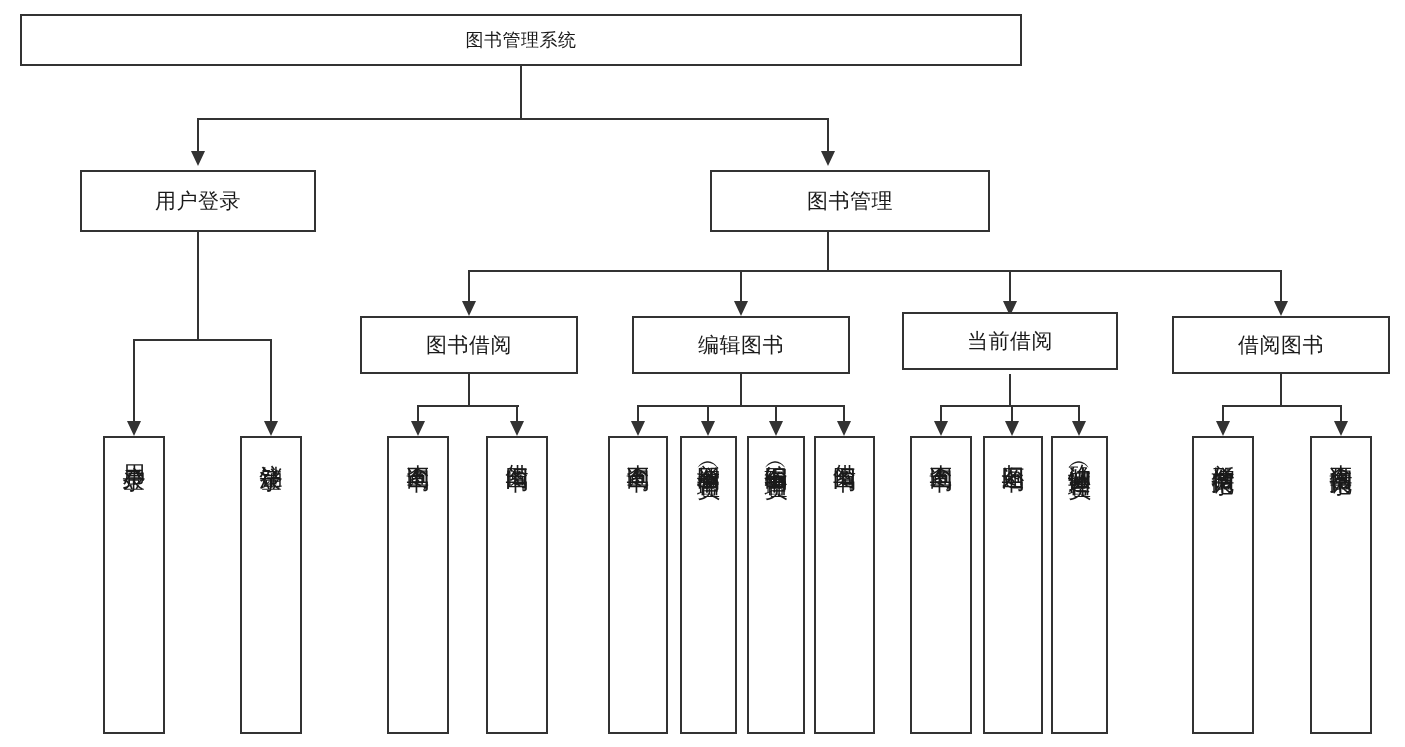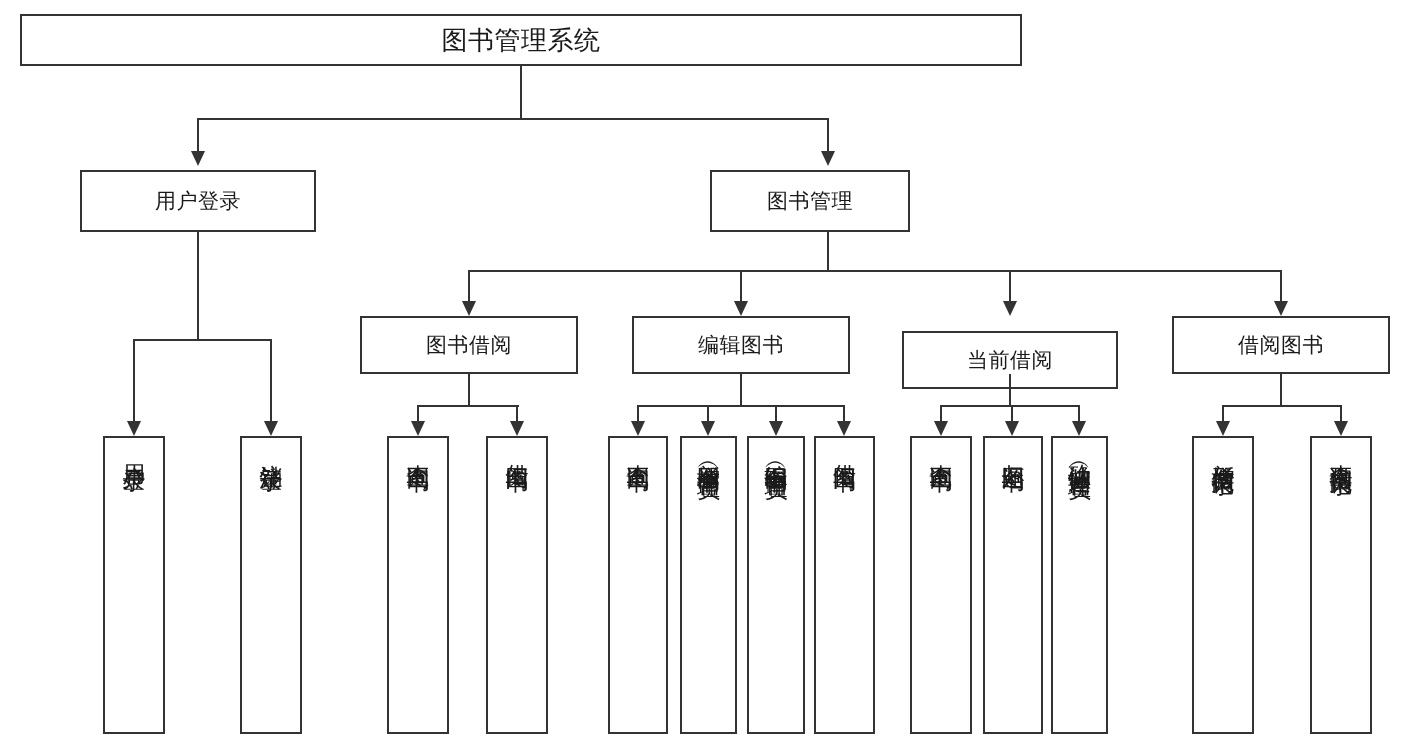--- a/index.html
+++ b/index.html
@@ -35,21 +35,21 @@
     text-align: center;
     line-height: 1.18;
     white-space: nowrap;
   }
   
   .node.horiz .node-label {
     font-size: 21px;
     letter-spacing: 0.5px;
   }
   .node.root .node-label {
-    font-size: 26px;
+    font-size: 18px;
   }
   
   .node.vert {
     align-items: flex-start;
     justify-content: center;
     padding-top: 8px;
   }
   .node.vert .node-label {
     writing-mode: vertical-rl;
     text-orientation: upright;
@@ -95,21 +95,21 @@
   <div class="hline" style="left:197px; top:118px; width:631px; height:2px;"></div>
 
   <div class="vline" style="left:197px; top:118px; width:2px; height:33px;"></div>
   <div class="arrow" style="left:191px; top:151px;"></div>
   <div class="vline" style="left:827px; top:118px; width:2px; height:33px;"></div>
   <div class="arrow" style="left:821px; top:151px;"></div>
 
   <div class="node horiz" style="left:80px; top:170px; width:236px; height:62px;">
     <span class="node-label">用户登录</span>
   </div>
-  <div class="node horiz" style="left:710px; top:170px; width:200px; height:62px;">
+  <div class="node horiz" style="left:710px; top:170px; width:280px; height:62px;">
     <span class="node-label">图书管理</span>
   </div>
 
   <div class="vline" style="left:197px; top:232px; width:2px; height:107px;"></div>
   <div class="hline" style="left:133px; top:339px; width:138px; height:2px;"></div>
   <div class="vline" style="left:133px; top:339px; width:2px; height:82px;"></div>
   <div class="arrow" style="left:127px; top:421px;"></div>
   <div class="vline" style="left:270px; top:339px; width:2px; height:82px;"></div>
   <div class="arrow" style="left:264px; top:421px;"></div>
 
@@ -123,21 +123,21 @@
   <div class="arrow" style="left:1003px; top:301px;"></div>
   <div class="vline" style="left:1280px; top:270px; width:2px; height:31px;"></div>
   <div class="arrow" style="left:1274px; top:301px;"></div>
 
   <div class="node horiz" style="left:360px; top:316px; width:218px; height:58px;">
     <span class="node-label">图书借阅</span>
   </div>
   <div class="node horiz" style="left:632px; top:316px; width:218px; height:58px;">
     <span class="node-label">编辑图书</span>
   </div>
-  <div class="node horiz" style="left:902px; top:331px; width:216px; height:58px;">
+  <div class="node horiz" style="left:902px; top:312px; width:216px; height:58px;">
     <span class="node-label">当前借阅</span>
   </div>
   <div class="node horiz" style="left:1172px; top:316px; width:218px; height:58px;">
     <span class="node-label">借阅图书</span>
   </div>
 
   <div class="vline" style="left:468px; top:374px; width:2px; height:31px;"></div>
   <div class="hline" style="left:417px; top:405px; width:102px; height:2px;"></div>
   <div class="vline" style="left:417px; top:405px; width:2px; height:16px;"></div>
   <div class="arrow" style="left:411px; top:421px;"></div>

